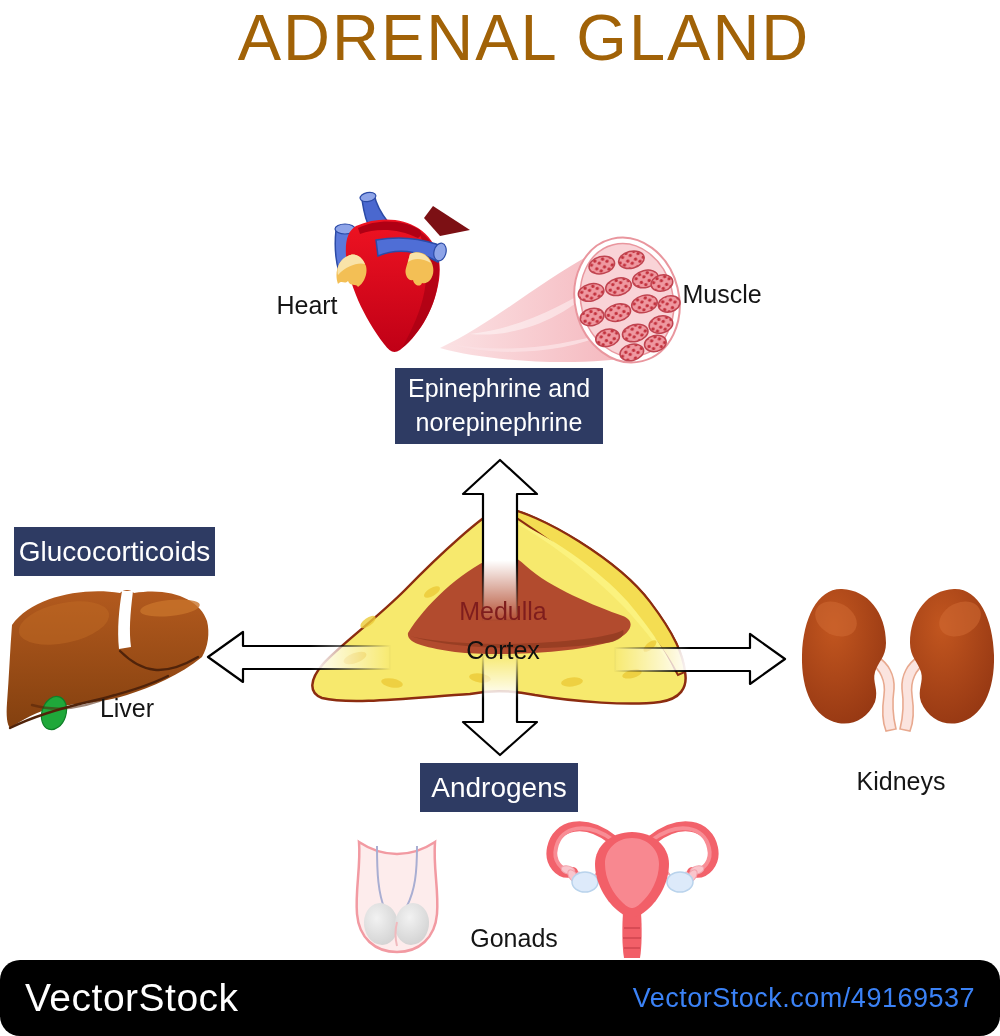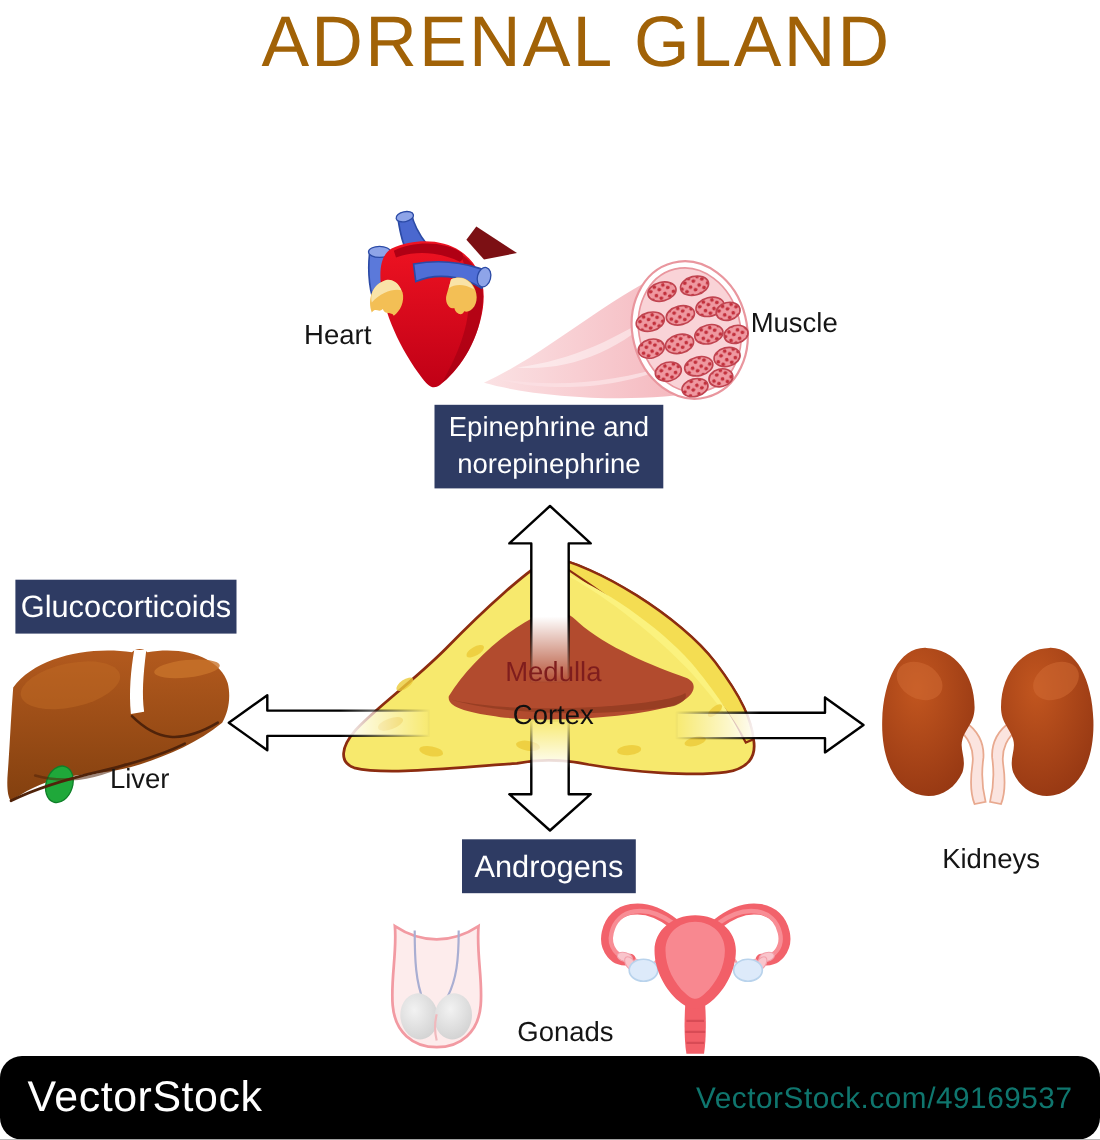--- a/index.html
+++ b/index.html
@@ -24,21 +24,21 @@
   .cap-muscle{left:676px;top:280px;width:92px;}
   .cap-liver{left:88px;top:694px;width:78px;}
   .cap-kidneys{left:850px;top:739px;width:102px;margin-top:28px;}
   .cap-gonads{left:462px;top:924px;width:104px;}
   .cap-medulla{left:452px;top:597px;width:102px;color:#7f1d1d;}
   .cap-cortex{left:452px;top:636px;width:102px;color:#101010;}
   .footer{left:0;top:960px;width:1000px;height:76px;background:var(--bar);
           display:flex;align-items:center;justify-content:space-between;
           padding:0 25px;box-sizing:border-box;border-radius:20px;}
   .brand{color:#fff;font-size:39px;font-weight:500;letter-spacing:.5px;}
-  .ref{color:#0f766e;font-size:27px;font-weight:400;letter-spacing:.5px;}
+  .ref{color:#3b82f6;font-size:27px;font-weight:400;letter-spacing:.5px;}
   svg{display:block;}
 </style>
 </head>
 <body>
 
 <div class="stage">
 
   <div class="abs title">ADRENAL GLAND</div>
 
   <svg class="abs" style="left:318px;top:178px" width="168" height="198" viewBox="0 0 168 198">

